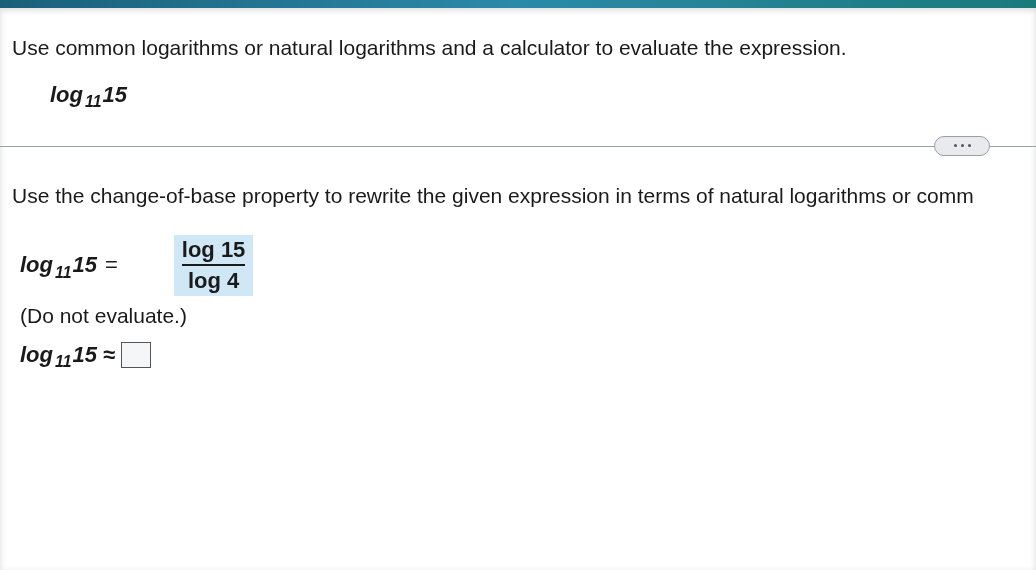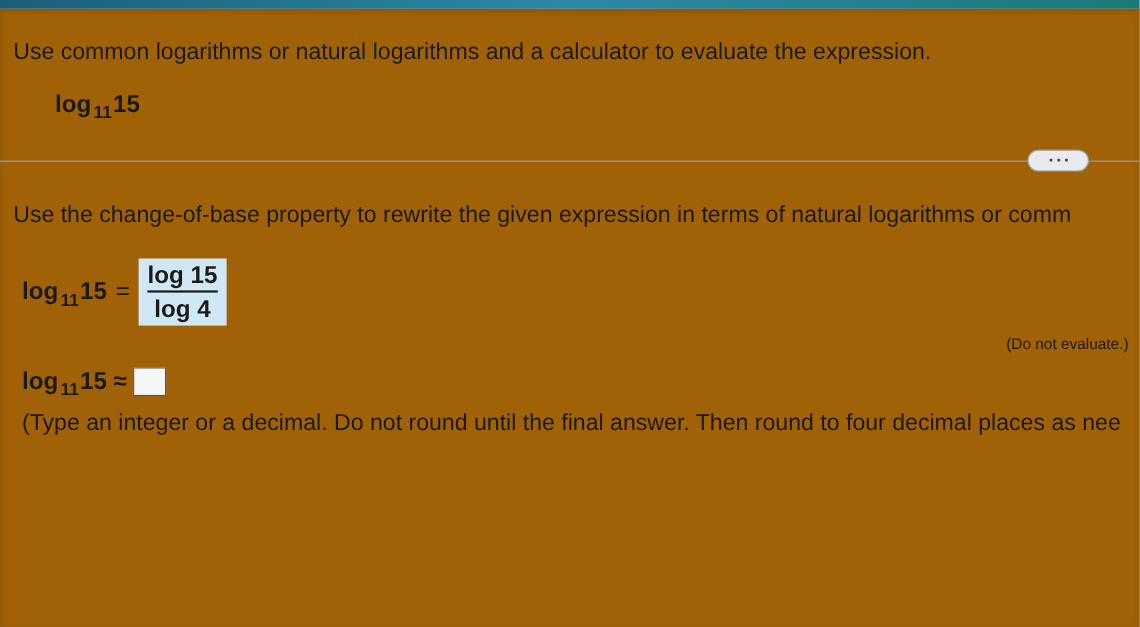--- a/index.html
+++ b/index.html
@@ -9,38 +9,38 @@
       background: #d8dce0;
       font-family: Arial, Helvetica, sans-serif;
       overflow: hidden;
       position: relative;
     }
     .topbar {
       height: 8px;
       background: linear-gradient(to right, #1a5f7a, #2b8aa8, #1a7a7a);
     }
     .paper {
-      background: #a16207;
+      background: #ffffff;
       margin: 0 0 0 0;
       padding: 24px 10px 24px 12px;
       height: 562px;
       box-shadow: inset 0 2px 6px rgba(0,0,0,0.15);
       position: relative;
     }
     .instr {
       font-size: 21px;
       color: #1a1a1a;
       line-height: 1.5;
     }
     .expr-row {
       margin: 18px 0 28px 38px;
       font-size: 22px;
       color: #1a1a1a;
     }
-    .logexpr { display: inline-flex; align-items: baseline; font-weight: bold; }
+    .logexpr { display: inline-flex; align-items: baseline; font-weight: bold; font-style: italic; }
     .logexpr .sub { font-size: 0.72em; position: relative; top: 0.35em; margin: 0 1px 0 2px; }
     .divider-wrap {
       position: relative;
       margin: 10px 0 22px 0;
       height: 22px;
     }
     .divider {
       border: none;
       border-top: 1px solid #9aa0a6;
       position: absolute;
@@ -62,20 +62,21 @@
       margin: 24px 0 8px 8px;
       display: flex; align-items: center; gap: 8px;
       font-size: 22px;
       color: #1a1a1a;
     }
     .frac {
       display: inline-flex; flex-direction: column; align-items: center;
       background: #d0e8f5;
       padding: 2px 8px;
       line-height: 1.15;
+      margin-left: 48px;
     }
     .frac .num, .frac .den { font-weight: bold; font-size: 22px; }
     .frac .bar { width: 100%; height: 2px; background: #1a1a1a; margin: 2px 0; }
     .approx-row {
       margin: 14px 0 6px 8px;
       display: flex; align-items: center; gap: 6px;
       font-size: 22px;
       color: #1a1a1a;
     }
     .answer-box {
@@ -84,21 +85,21 @@
       background: #f4f6f8;
       display: inline-block;
     }
     .hint {
       margin: 10px 0 0 8px;
       font-size: 21px;
       color: #1a1a1a;
       line-height: 1.4;
     }
     .eval-instr { margin: 14px 0 0 8px; font-size: 21px; color:#1a1a1a; }
-    .noeval { margin: 6px 0 0 8px; font-size: 14px; color:#1a1a1a;text-align:right; }
+    .noeval { margin: 6px 0 0 8px; font-size: 21px; color:#1a1a1a; }
   </style>
 </head>
 <body>
 
 <div class="topbar"></div>
 
 <div class="paper">
 
   <div class="instr">Use common logarithms or natural logarithms and a calculator to evaluate the expression.</div>
 
@@ -141,15 +142,14 @@
   <div class="approx-row">
     <span class="logexpr">
       <span>log</span>
       <span class="sub">11</span>
       <span>15</span>
     </span>
     <span style="font-weight:bold;">≈</span>
     <span class="answer-box"></span>
   </div>
 
-  <div class="hint">(Type an integer or a decimal. Do not round until the final answer. Then round to four decimal places as nee</div>
 
 </div>
 
 </body></html>

